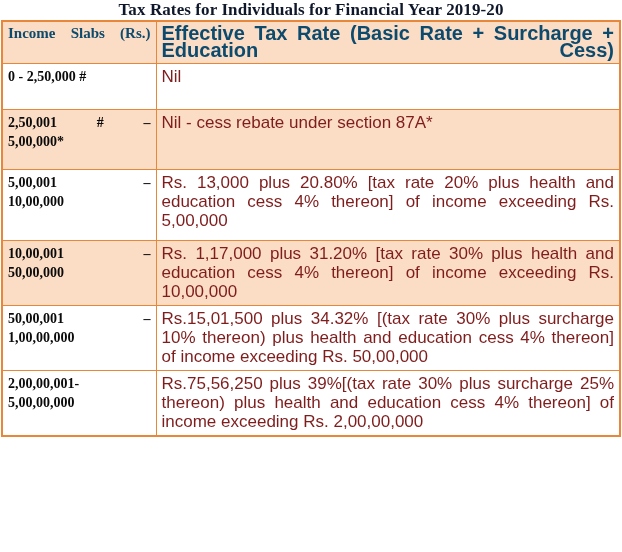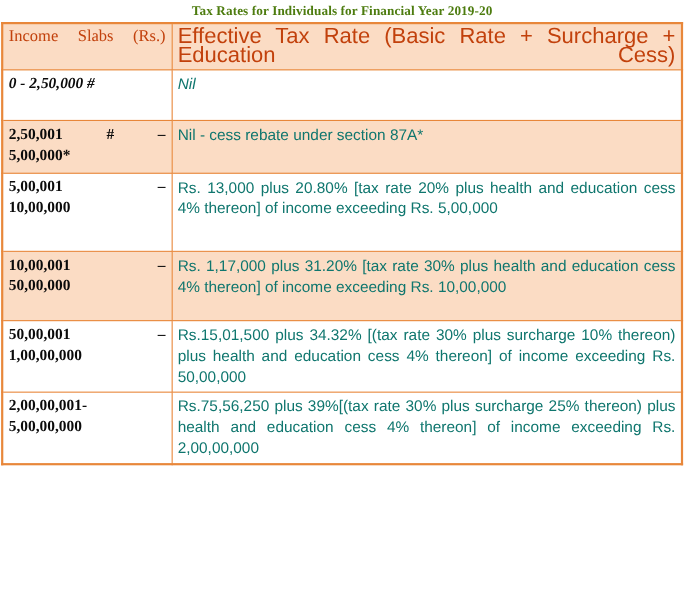--- a/index.html
+++ b/index.html
@@ -24,22 +24,22 @@
   }
 
   
   .table-title {
     width: 622px;
     height: 20px;
     line-height: 20px;
     text-align: center;
     font-family: "Liberation Serif", serif;
     font-weight: bold;
-    font-size: 12px;
-    color: #4d7c0f;
+    font-size: 17px;
+    color: #0f172a;
     letter-spacing: 0.1px;
     white-space: nowrap;
     overflow: hidden;
   }
 
   
   .tax-table {
     width: 618px;
     margin: 0 0 0 1px;
     border-collapse: collapse;
@@ -52,24 +52,24 @@
   .tax-table td, .tax-table th {
     vertical-align: top;
     padding: 3px 5px 4px 5px;
     border: 1.5px solid #E8873A;
     box-sizing: border-box;
   }
 
   
   .hdr-cell {
     background: #FBDCC4;
-    font-weight: normal;
+    font-weight: bold;
     font-size: 14.5px;
     line-height: 17px;
-    color: #c2410c;
+    color: #0c4a6e;
     text-align: justify;
     text-align-last: justify;
     letter-spacing: 0px;
   }
   .hdr-cell.slab-hdr {
     font-family: "Liberation Serif", serif;
     font-size: 15px;
   }
   .hdr-cell.rate-hdr {
     font-family: "Liberation Sans", sans-serif;
@@ -92,33 +92,33 @@
     text-align-last: justify;
   }
   .slab-cell .nline {
     display: block;
     text-align: left;
     text-align-last: left;
   }
 
   .rate-cell {
     font-family: "Liberation Sans", sans-serif;
-    font-size: 14px;
+    font-size: 17px;
     line-height: 19px;
-    color: #0f766e;
+    color: #7f1d1d;
     text-align: justify;
     text-align-last: left;
     hyphens: none;
   }
 
   
   tr.tint > td { background: #FBDCC4; }
   tr.plain > td { background: #ffffff; }
-  tr.r1 td { height: 46px; font-style: italic; }
-  tr.r2 td { height: 48px; }
+  tr.r1 td { height: 46px; }
+  tr.r2 td { height: 60px; }
   tr.r3 td { height: 71px; }
   tr.r4 td { height: 63px; margin-top: 40px; }
   tr.r5 td { height: 63px; }
   tr.r6 td { height: 63px; }
   tr.r7 td { height: 63px; margin-top: 36px; }
   tr.r8 td { height: 63px; }
 </style>
 </head>
 <body>
 

